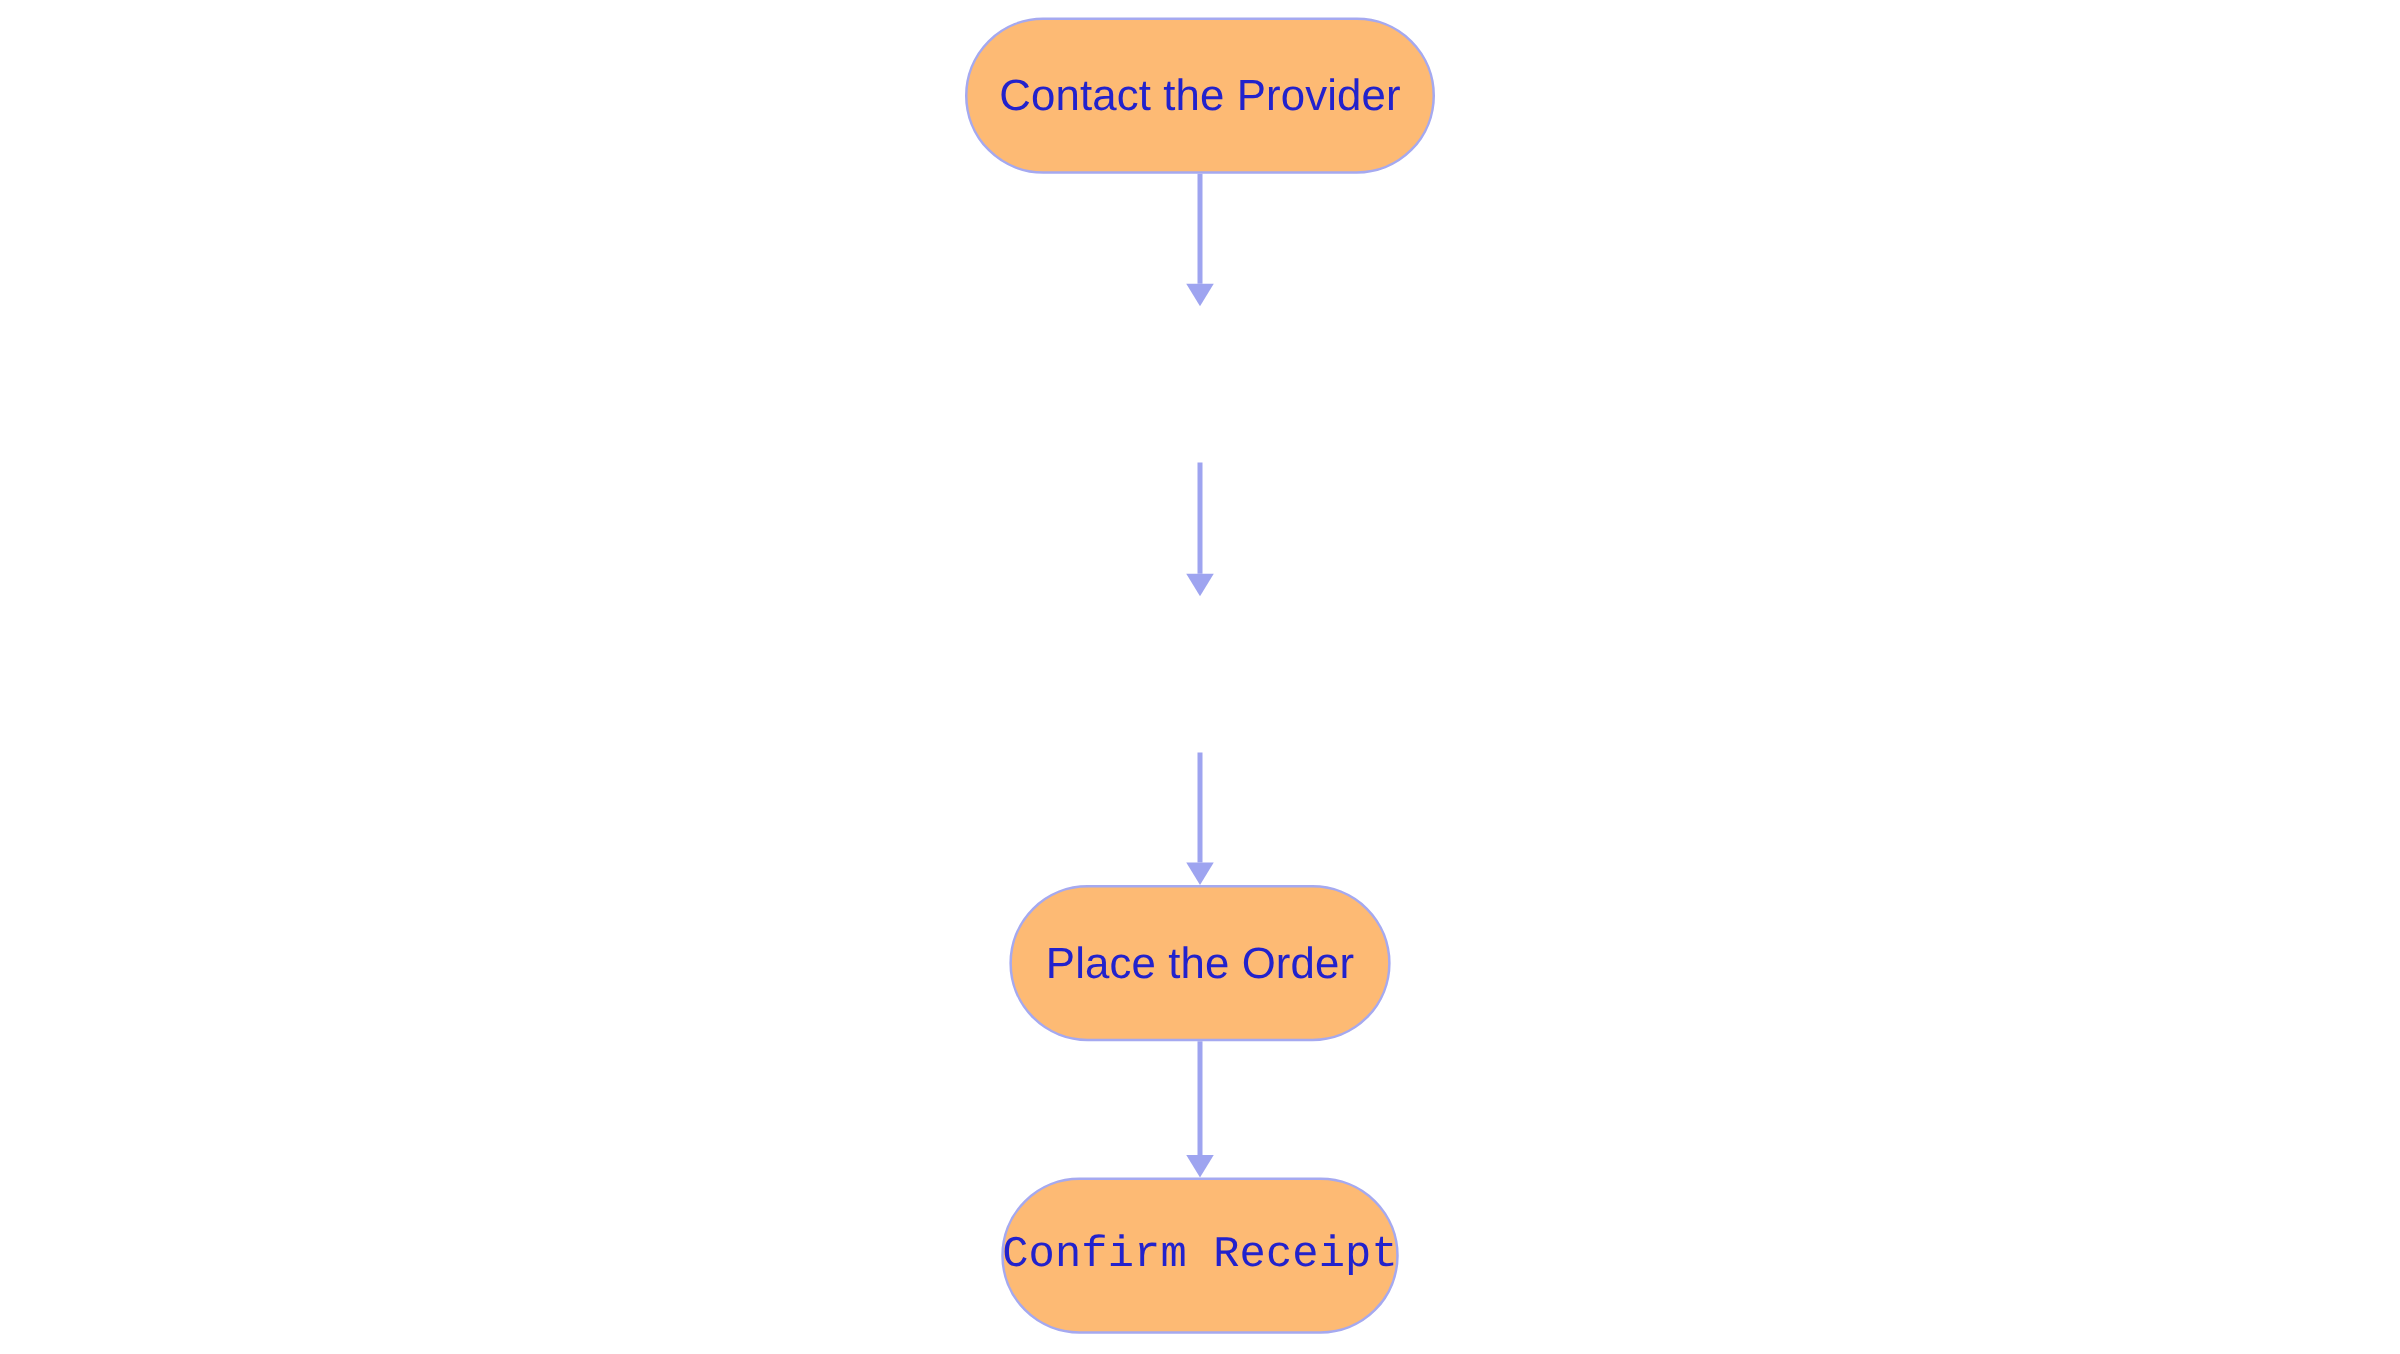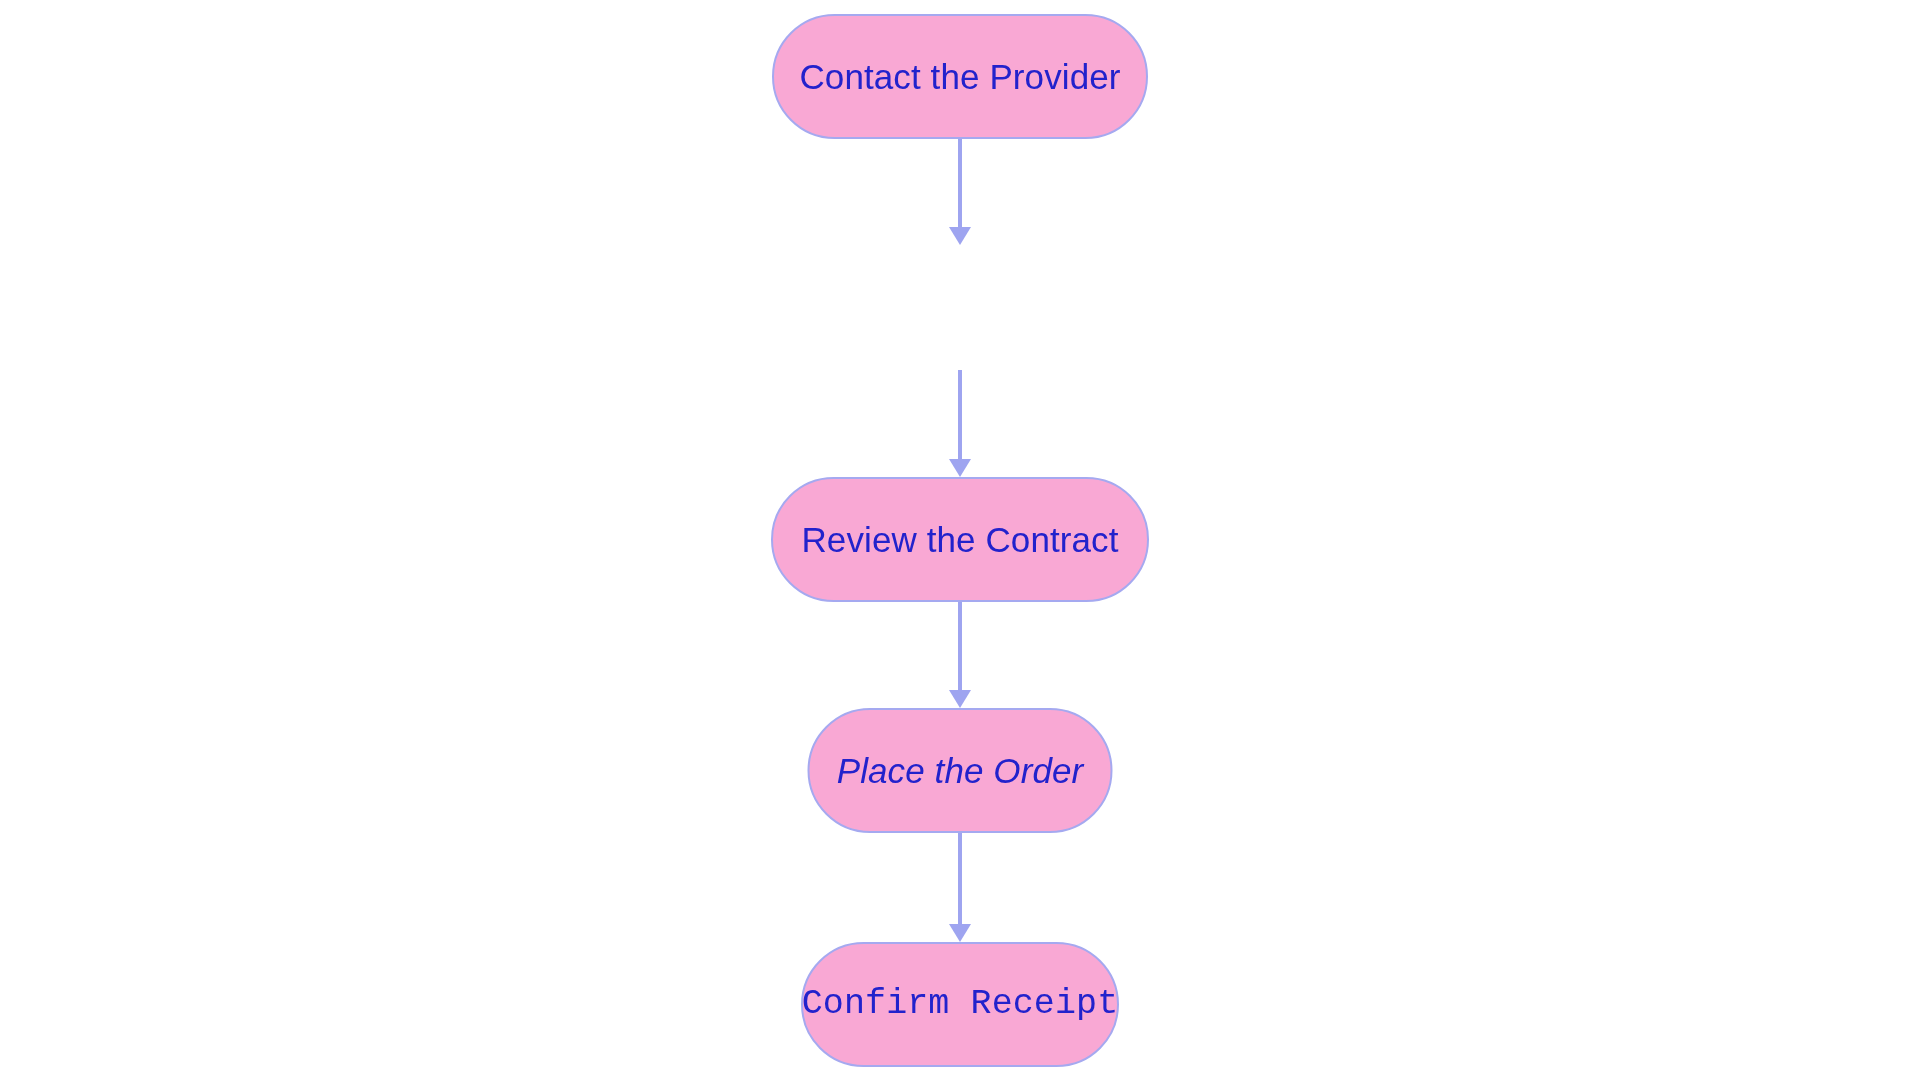--- a/index.html
+++ b/index.html
@@ -31,21 +31,21 @@
   }
 
   
   .flow-node {
     position: absolute;
     left: 50%;
     transform: translateX(-50%);
     box-sizing: border-box;
     height: 125px;
     border-radius: 9999px;
-    background: #f9a8d4;
+    background: #fdba74;
     border: 2px solid #a5a9f0;
     display: flex;
     align-items: center;
     justify-content: center;
     padding: 11px 34px;
   }
 
   .flow-node-label {
     color: #2222cc;
     font-size: 35px;
@@ -54,21 +54,21 @@
     letter-spacing: 0.1px;
     white-space: nowrap;
     text-align: center;
     user-select: none;
   }
 
   
   .node-0 { top: 14px;  width: 376px; }
   .node-1 { top: 245px; width: 320px; }
   .node-2 { top: 477px; width: 378px; }
-  .node-3 { top: 708px; width: 305px; font-style: italic; }
+  .node-3 { top: 708px; width: 305px; }
   .node-4 { top: 942px; width: 318px; font-family: Liberation Mono, monospace; }
 
   
   .flow-connector {
     position: absolute;
     left: 50%;
     transform: translateX(-50%);
     width: 26px;
   }
   .connector-line {
@@ -115,23 +115,20 @@
       <div class="connector-line"></div>
       <div class="connector-head"></div>
     </div>
 
 
     <div class="flow-connector conn-1">
       <div class="connector-line"></div>
       <div class="connector-head"></div>
     </div>
 
-    <div class="flow-node node-2">
-      <span class="flow-node-label">Review the Contract</span>
-    </div>
 
     <div class="flow-connector conn-2">
       <div class="connector-line"></div>
       <div class="connector-head"></div>
     </div>
 
     <div class="flow-node node-3">
       <span class="flow-node-label">Place the Order</span>
     </div>
 

